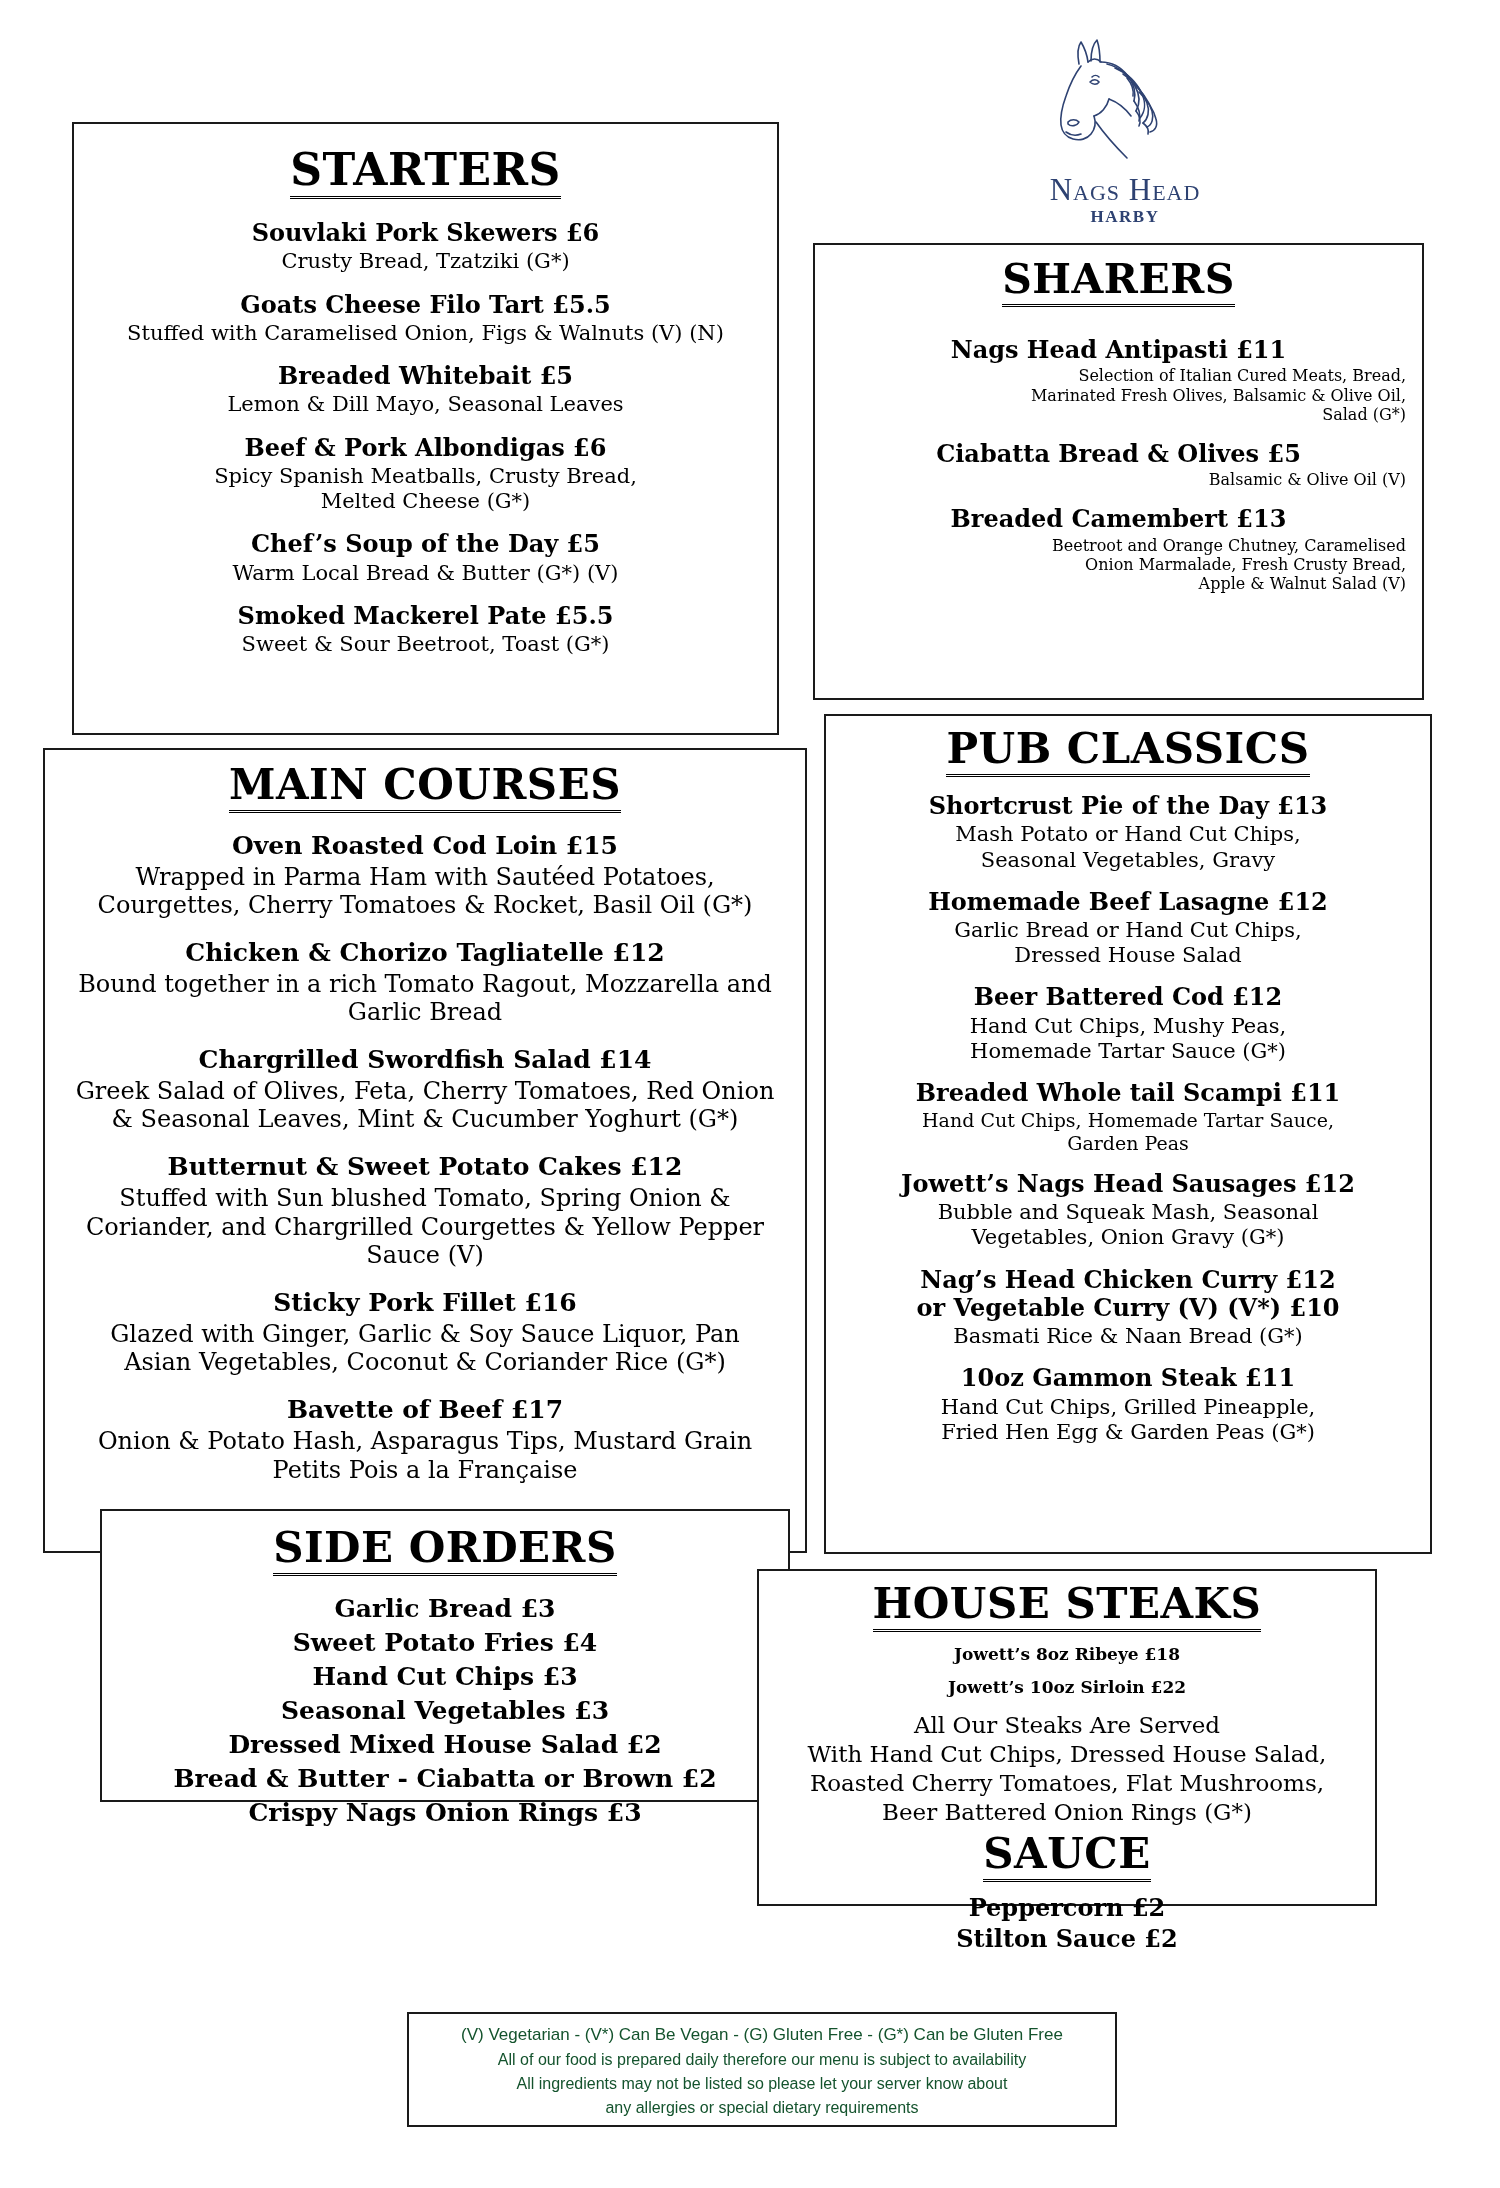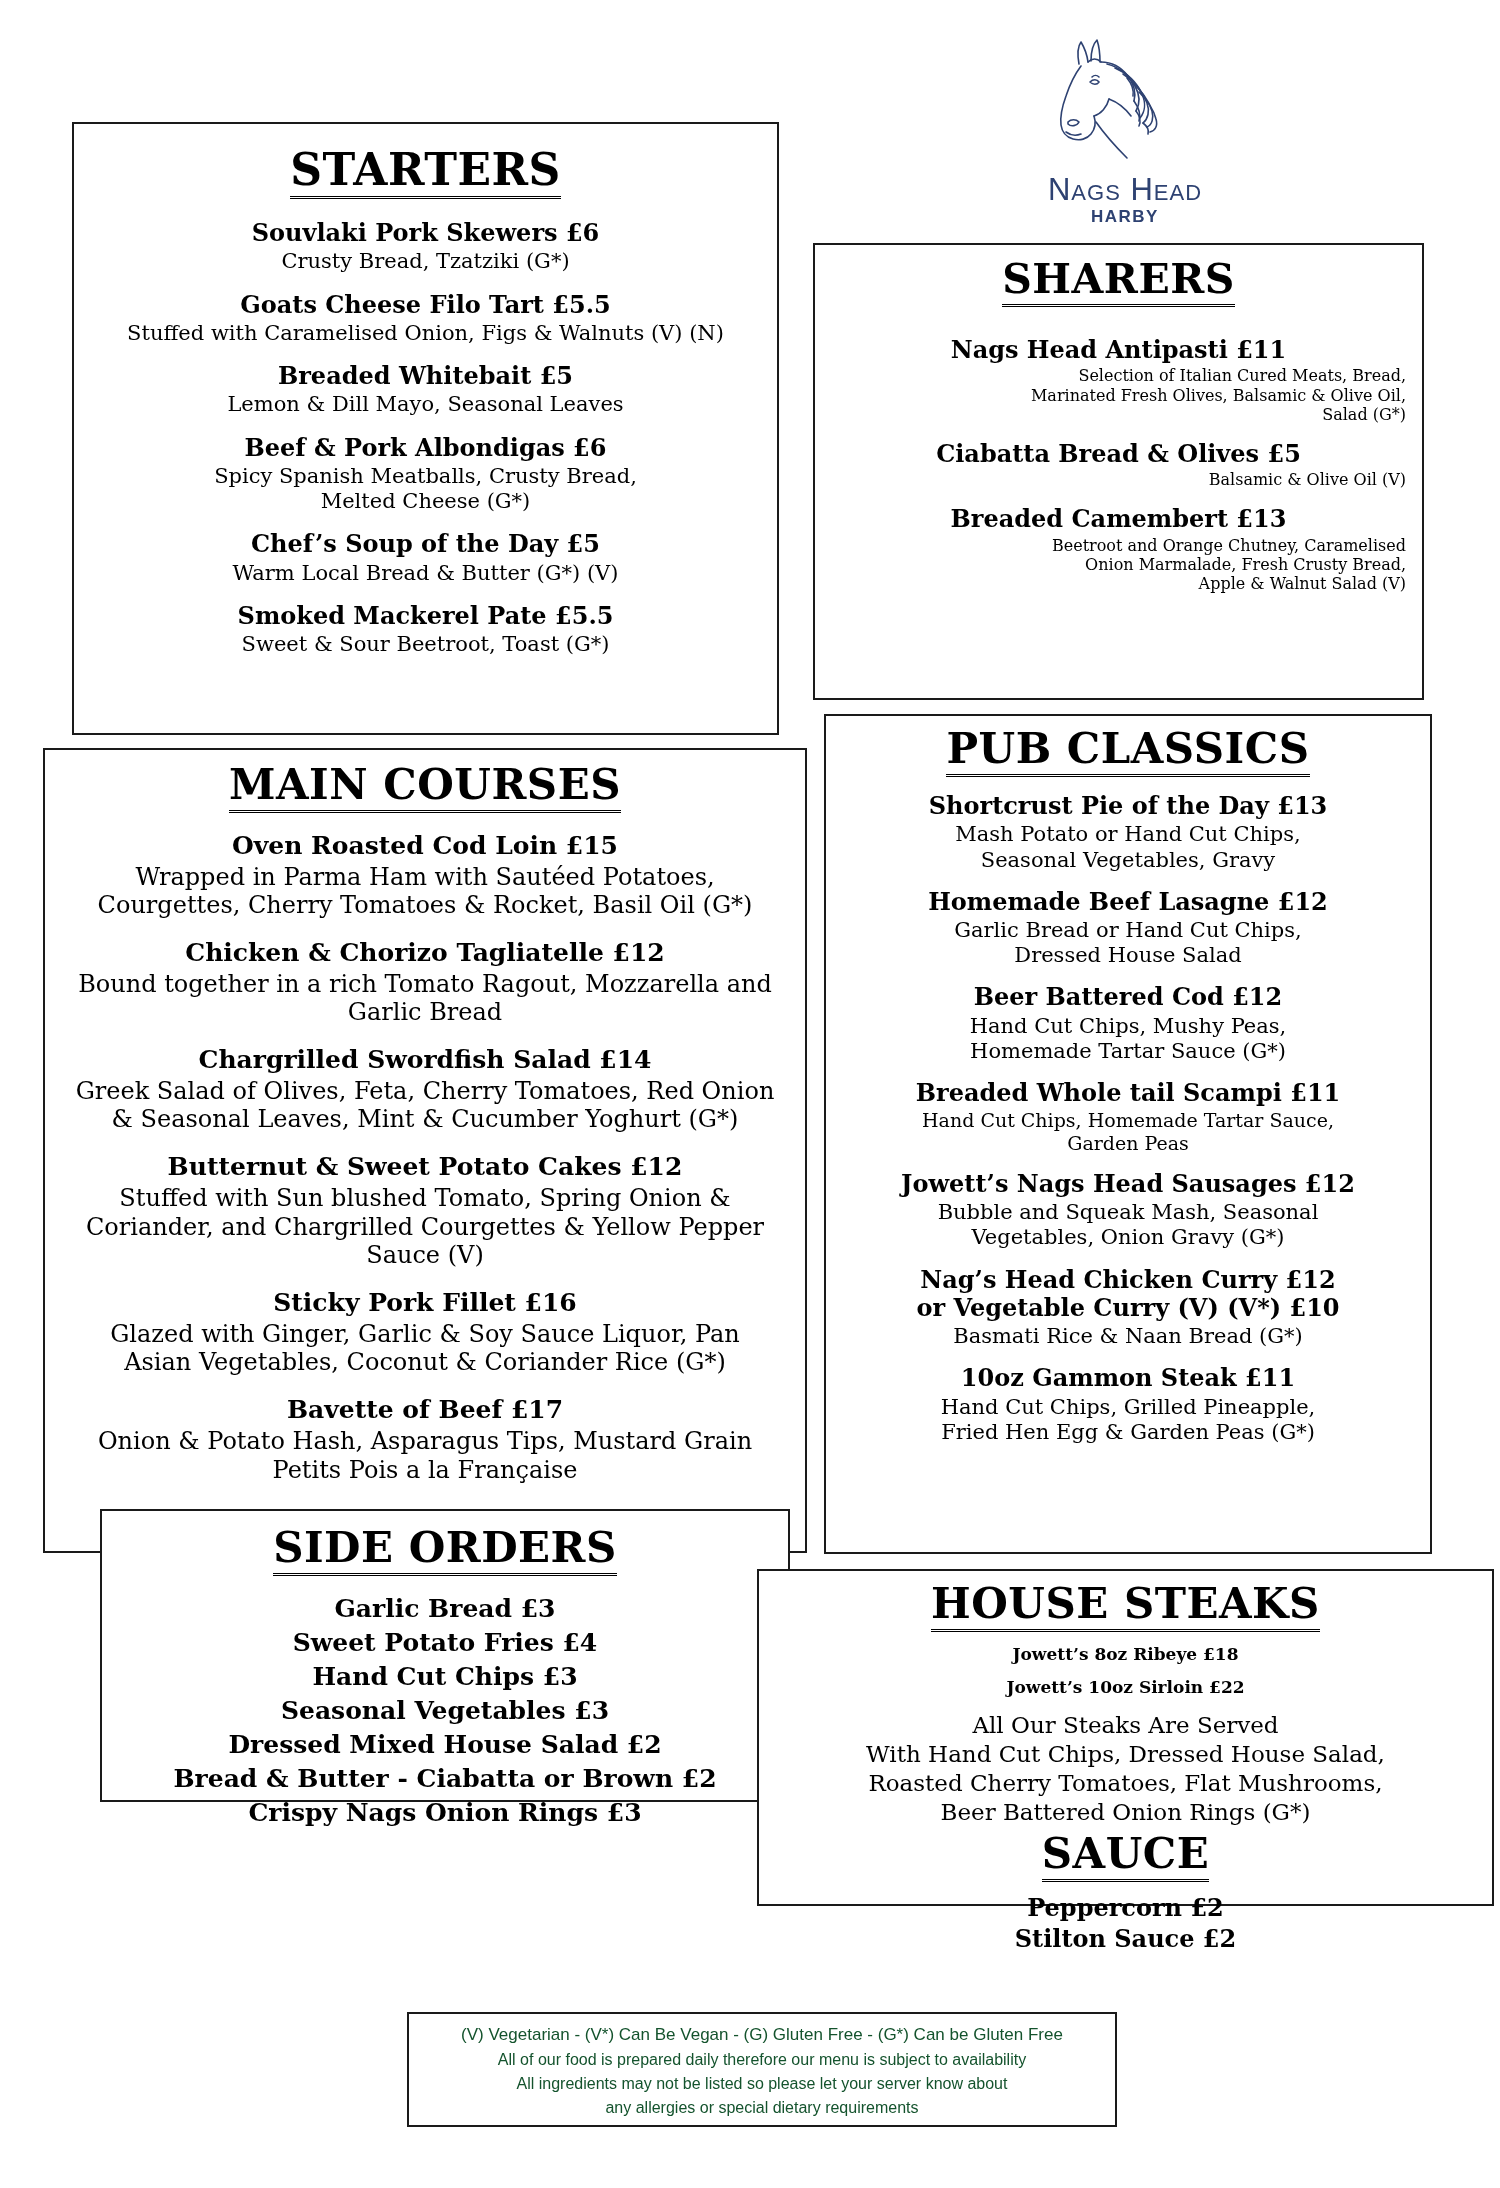--- a/index.html
+++ b/index.html
@@ -56,21 +56,21 @@
   
   #logo-block {
     position: absolute;
     left: 985px;
     top: 22px;
     width: 280px;
     text-align: center;
   }
   #logo-mark { display: block; margin: 0 auto; }
   .logo-word {
-    font-family: Liberation Sans, sans-serif;
+    font-family: Liberation Serif, serif;
     color: #2e4272;
     line-height: 1;
   }
   #logo-name {
     font-size: 31px;
     letter-spacing: 1px;
     margin-top: 2px;
     font-variant: small-caps;
     font-weight: 400;
   }
@@ -129,21 +129,21 @@
   #sides-panel .title-wrap { margin-bottom: 16px; }
   .side-line {
     font-family: "DejaVu Serif", serif;
     font-weight: 700;
     font-size: 25px;
     line-height: 1.36;
     margin: 0;
   }
 
   #steaks-panel {
-    left: 757px; top: 1569px; width: 737px; height: 337px;
+    left: 757px; top: 1569px; width: 620px; height: 337px;
     padding: 12px 14px;
   }
   #steaks-panel .section-title { font-size: 42px; }
   #steaks-panel .title-wrap { margin-bottom: 10px; }
   .steak-line {
     font-family: "DejaVu Serif", serif;
     font-weight: 700;
     font-size: 17px;
     line-height: 1.42;
     margin: 9px;

